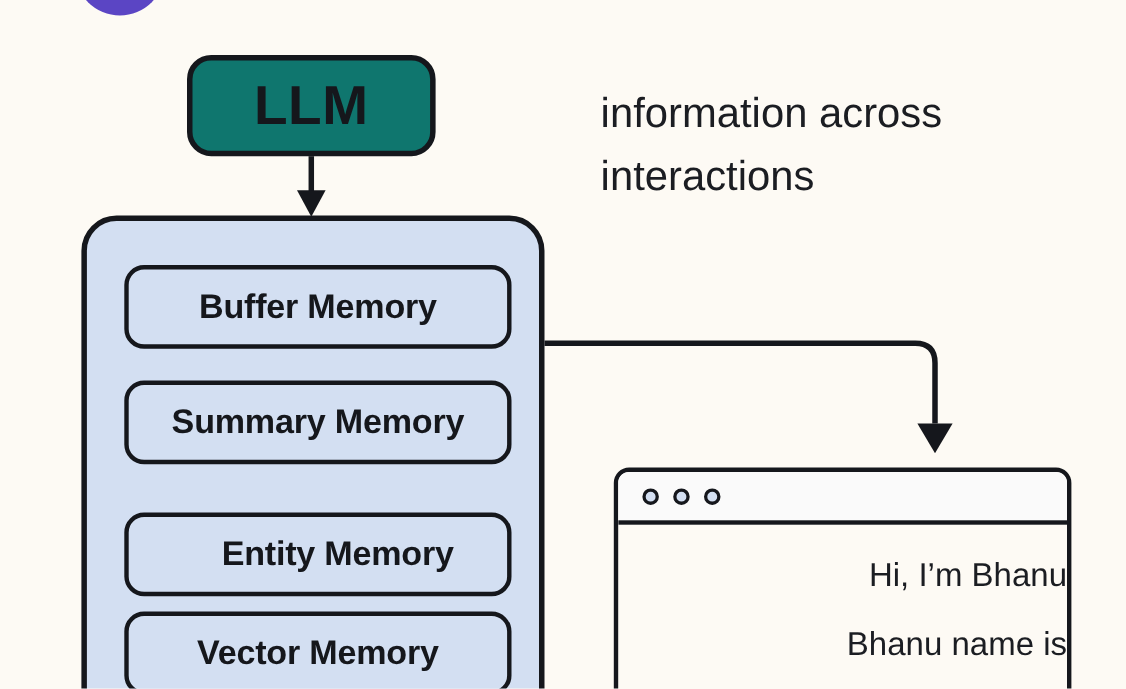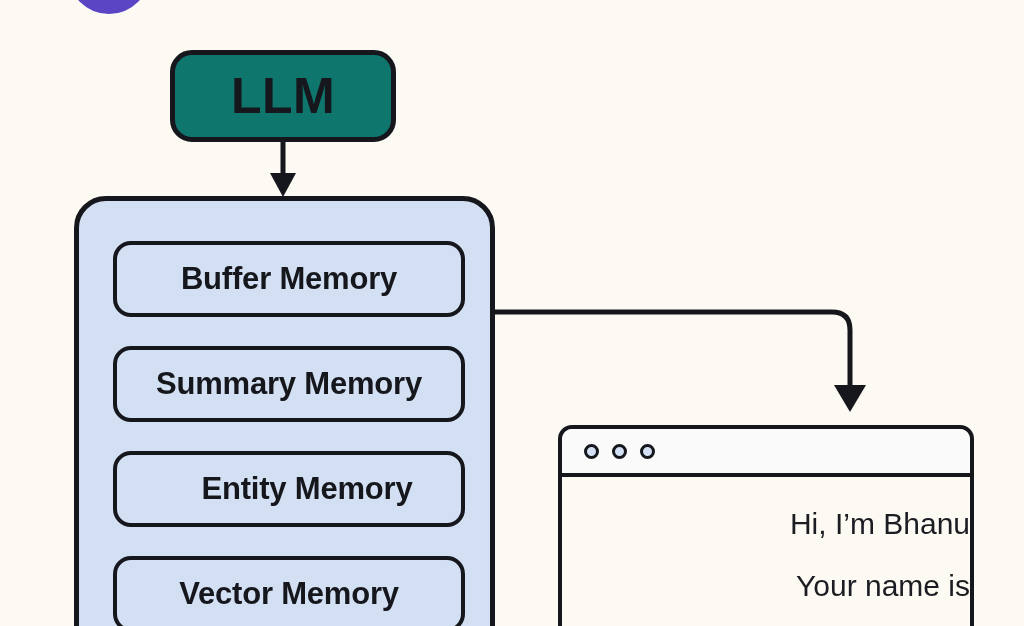--- a/index.html
+++ b/index.html
@@ -83,21 +83,21 @@
   }
   .memory-item .mi-label {
     font-size: 31px;
     font-weight: bold;
     color: #15171c;
     letter-spacing: -0.2px;
     white-space: nowrap;
   }
   .mi-0 { top: 40px; }
   .mi-1 { top: 145px; }
-  .mi-2 { top: 250px; padding-left: 36px; }
+  .mi-2 { top: 265px; padding-left: 36px; }
   .mi-3 { top: 355px; }
 
   
   .caption {
     position: absolute;
     left: 546px;
     top: 74px;
     width: 420px;
     font-size: 38px;
     line-height: 58px;
@@ -190,27 +190,29 @@
     </div>
     <div class="memory-item mi-2">
       <span class="mi-label">Entity Memory</span>
     </div>
     <div class="memory-item mi-3">
       <span class="mi-label">Vector Memory</span>
     </div>
   </div>
 
   <div class="caption">
+    <div>information across</div>
+    <div>interactions</div>
   </div>
 
   <div class="browser-window">
     <div class="browser-titlebar">
       <span class="dot"></span>
       <span class="dot"></span>
       <span class="dot"></span>
     </div>
     <div class="browser-body">
       <div class="chat-line">Hi, I’m Bhanu</div>
-      <div class="chat-line">Your name is</div>
+      <div class="chat-line">Bhanu name is</div>
     </div>
   </div>
 
 </div>
 
 </body></html>

